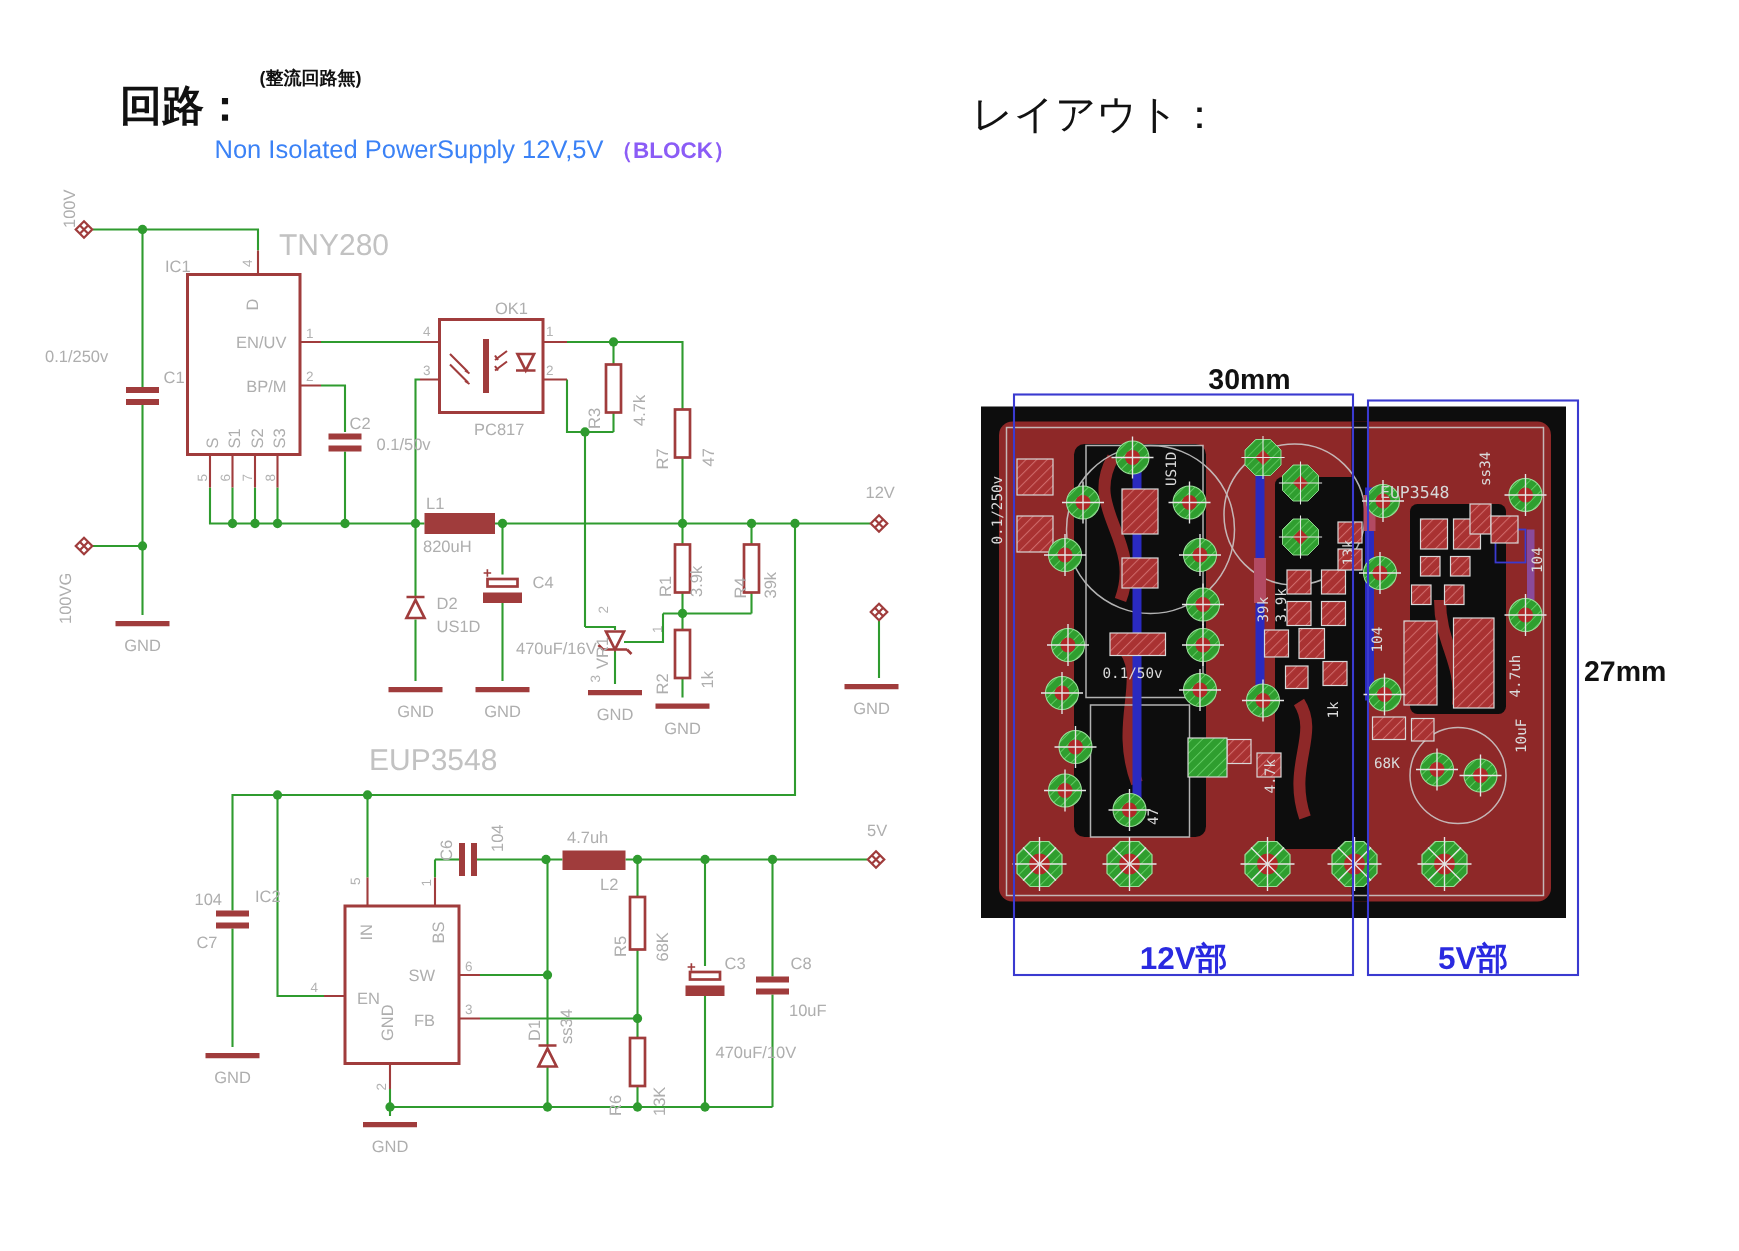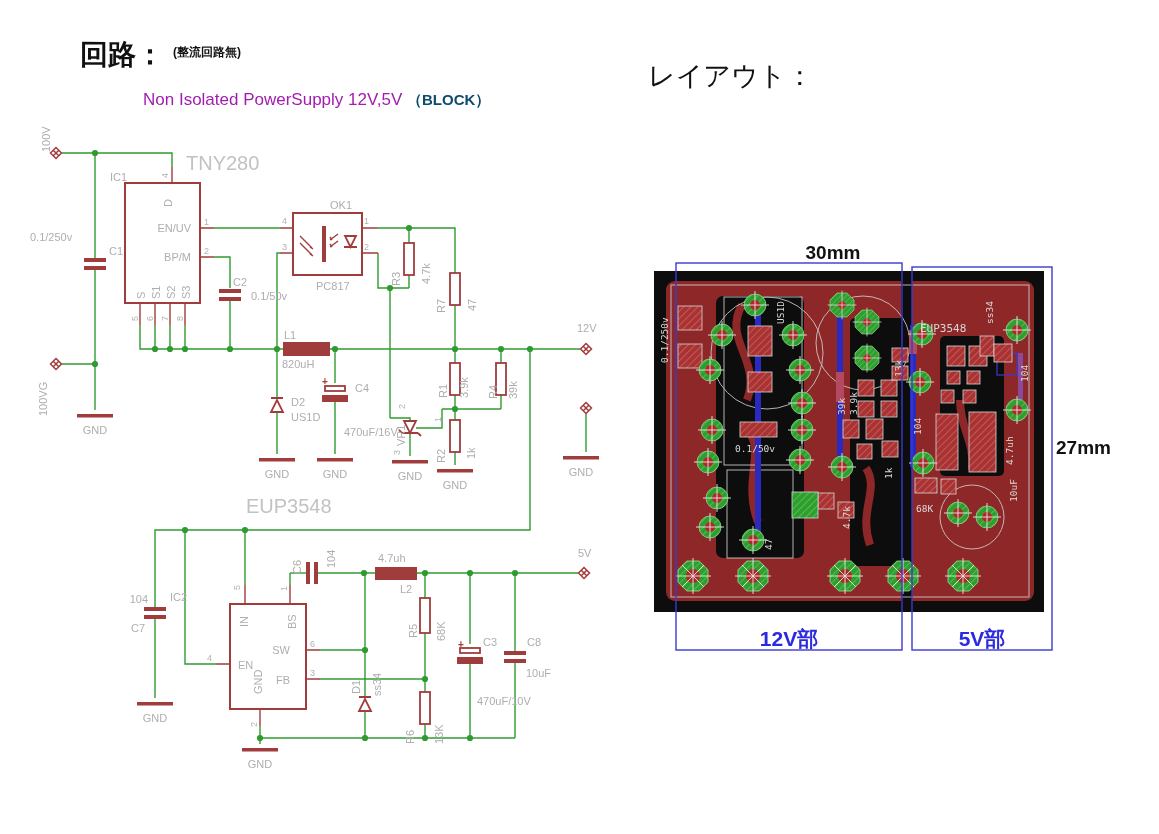--- a/index.html
+++ b/index.html
@@ -1,23 +1,23 @@
 <!DOCTYPE html>
 <html><head>
 <meta charset="utf-8">
 <style>
   html,body{margin:0;padding:0;background:#fff;}
   .page{position:relative;width:1159px;height:834px;background:#ffffff;
         font-family:"Liberation Sans",sans-serif;overflow:hidden;}
   .hdr{position:absolute;color:#111;}
-  #circuit-title{left:80px;top:36px;font-size:28px;font-weight:bold;}
+  #circuit-title{left:80px;top:52px;font-size:28px;font-weight:bold;}
   #circuit-note{left:173px;top:44px;font-size:12px;font-weight:bold;}
   #subtitle-wrap{left:143px;top:90px;font-size:17px;}
-  #subtitle-green{color:#a21caf;}
-  #subtitle-suffix{color:#0c4a6e;font-weight:bold;font-size:15px;}
+  #subtitle-green{color:#3b82f6;}
+  #subtitle-suffix{color:#8b5cf6;font-weight:bold;font-size:15px;}
   #layout-title{left:648px;top:58px;font-size:27px;font-weight:normal;}
   svg{position:absolute;left:0;top:0;}
   text{font-family:"Liberation Sans",sans-serif;}
   .st{font-size:11px;fill:#aeaeae;}
   .stsm{font-size:9px;fill:#b2b2b2;}
   .big{font-size:20px;fill:#c2c2c2;}
   .redt{fill:#a03c3c;font-weight:bold;font-size:10px;}
   .silk{font-size:9.5px;fill:#dadada;font-family:"DejaVu Sans Mono",monospace;}
   .silkb{font-size:11px;fill:#d6d6d6;font-family:"DejaVu Sans Mono",monospace;}
   .ann{font-size:19px;font-weight:bold;fill:#111;}

